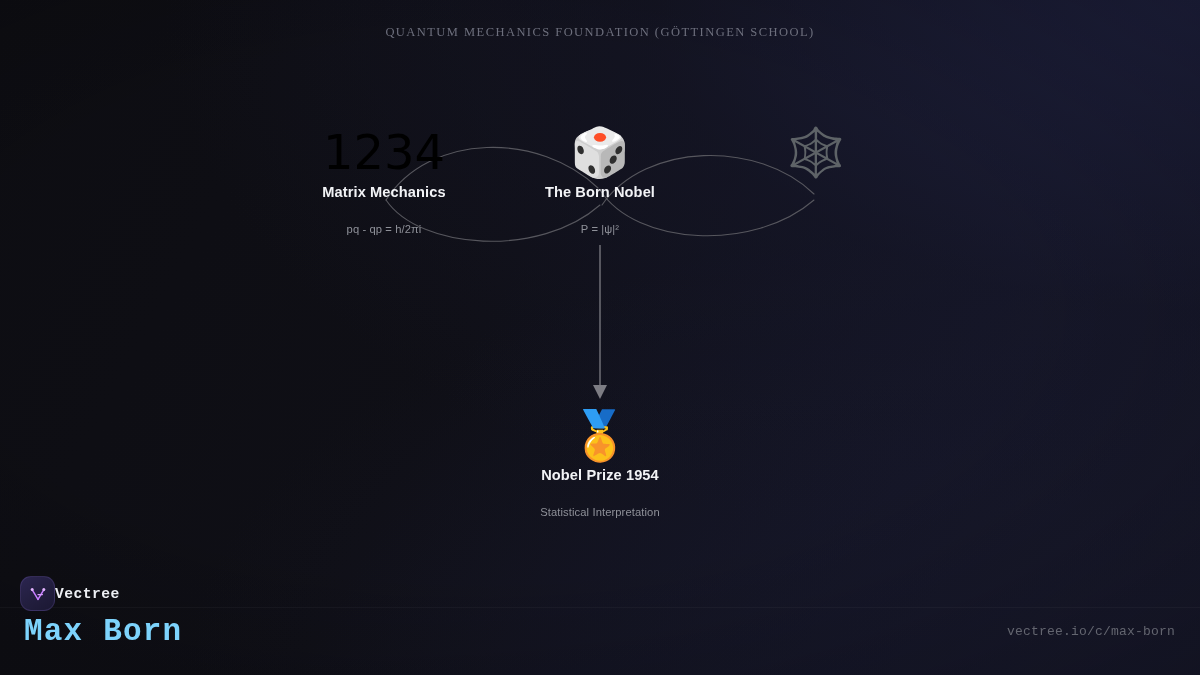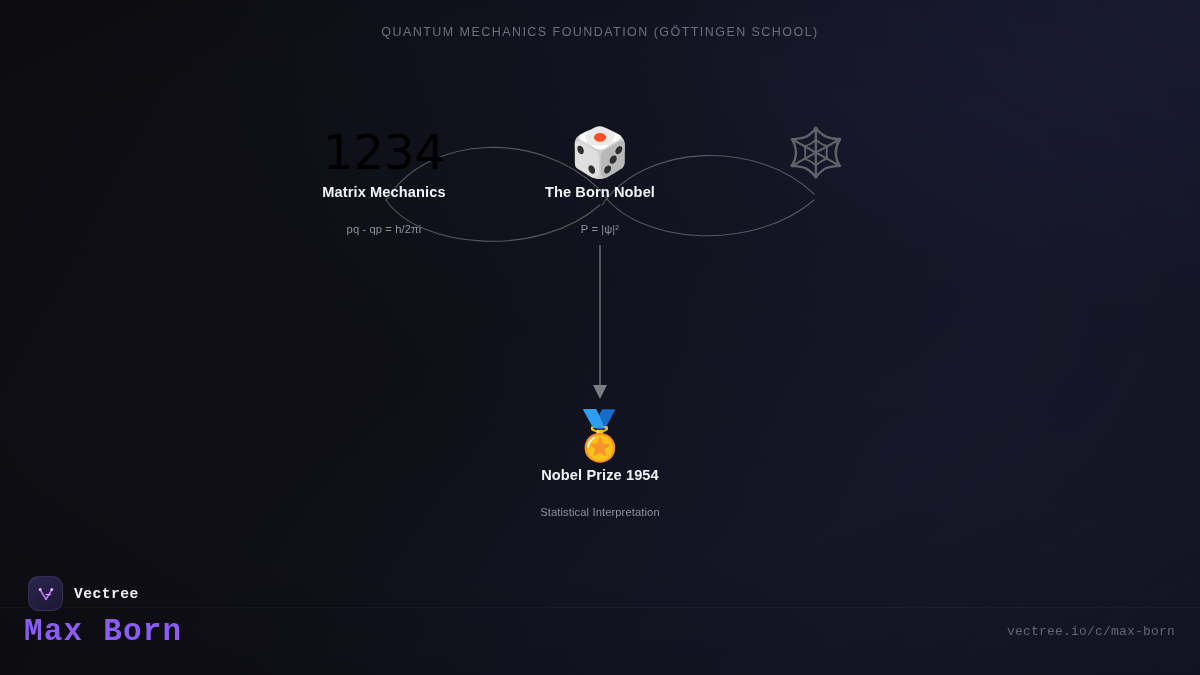--- a/index.html
+++ b/index.html
@@ -28,21 +28,21 @@
   #bg-vignette {
     position:absolute; inset:0;
     background:radial-gradient(95% 85% at 42% 46%, rgba(0,0,0,0) 45%, rgba(0,0,0,0.30) 100%);
     z-index:1;
   }
 
   
   #graph-header {
     position:absolute; top:25px; left:0; width:1200px;
     text-align:center;
-    font-family:Liberation Sans, sans-serif;
+    font-family:Liberation Serif, serif;
     font-size:12.5px;
     letter-spacing:1.45px;
     color:#6d6f7d;
     z-index:6;
     white-space:nowrap;
   }
 
   
   #edge-layer {
     position:absolute; inset:0;
@@ -88,22 +88,22 @@
   #node-nobel    { left:600px; top:408px; }
 
   
   #footer-divider {
     position:absolute; left:0; top:607px; width:1200px; height:1px;
     background:rgba(255,255,255,0.035);
     z-index:4;
   }
 
   #brand-row {
-    position:absolute; left:28px; top:576px;
-    display:flex; align-items:center; gap:11px;
+    position:absolute; left:20px; top:576px;
+    display:flex; align-items:center; 
     z-index:6;
   }
   #brand-logo {
     width:35px; height:35px;
     border-radius:11px;
     background:linear-gradient(145deg,#2b2550 0%,#221e3e 55%,#1b1833 100%);
     border:1px solid rgba(150,120,220,0.18);
     display:flex; align-items:center; justify-content:center;
     flex:0 0 auto;
   }
@@ -112,21 +112,21 @@
     font-size:14.6px;
     font-weight:bold;
     color:#eceef3;
     letter-spacing:0.5px;
   }
   #person-name {
     position:absolute; left:24px; top:612px;
     font-family:"Liberation Mono", monospace;
     font-size:31px;
     font-weight:bold;
-    color:#8b5cf6;
+    color:#7dd3fc;
     letter-spacing:1.2px;
     line-height:40px;
     z-index:6;
   }
   #footer-url {
     position:absolute; right:25px; top:624px;
     font-family:"Liberation Mono", monospace;
     font-size:13px;
     color:#63656f;
     letter-spacing:0.2px;

